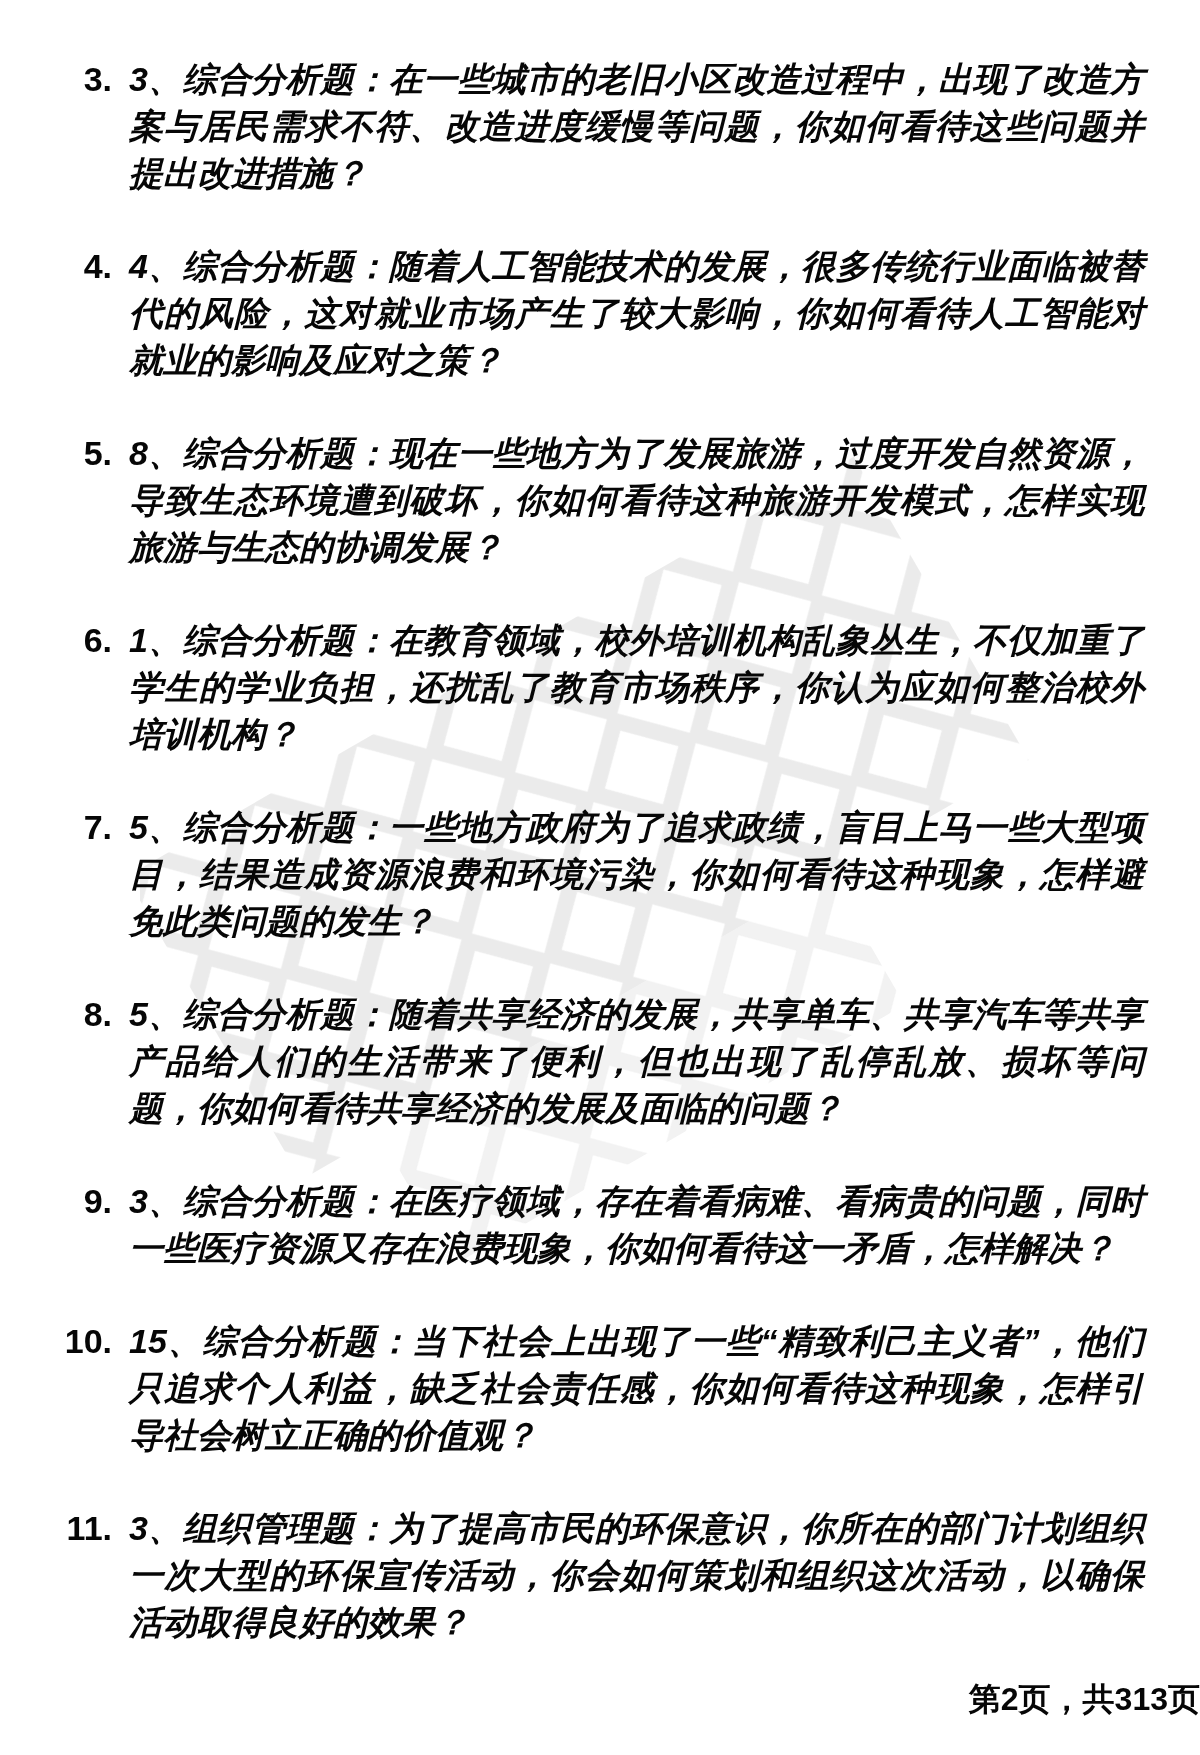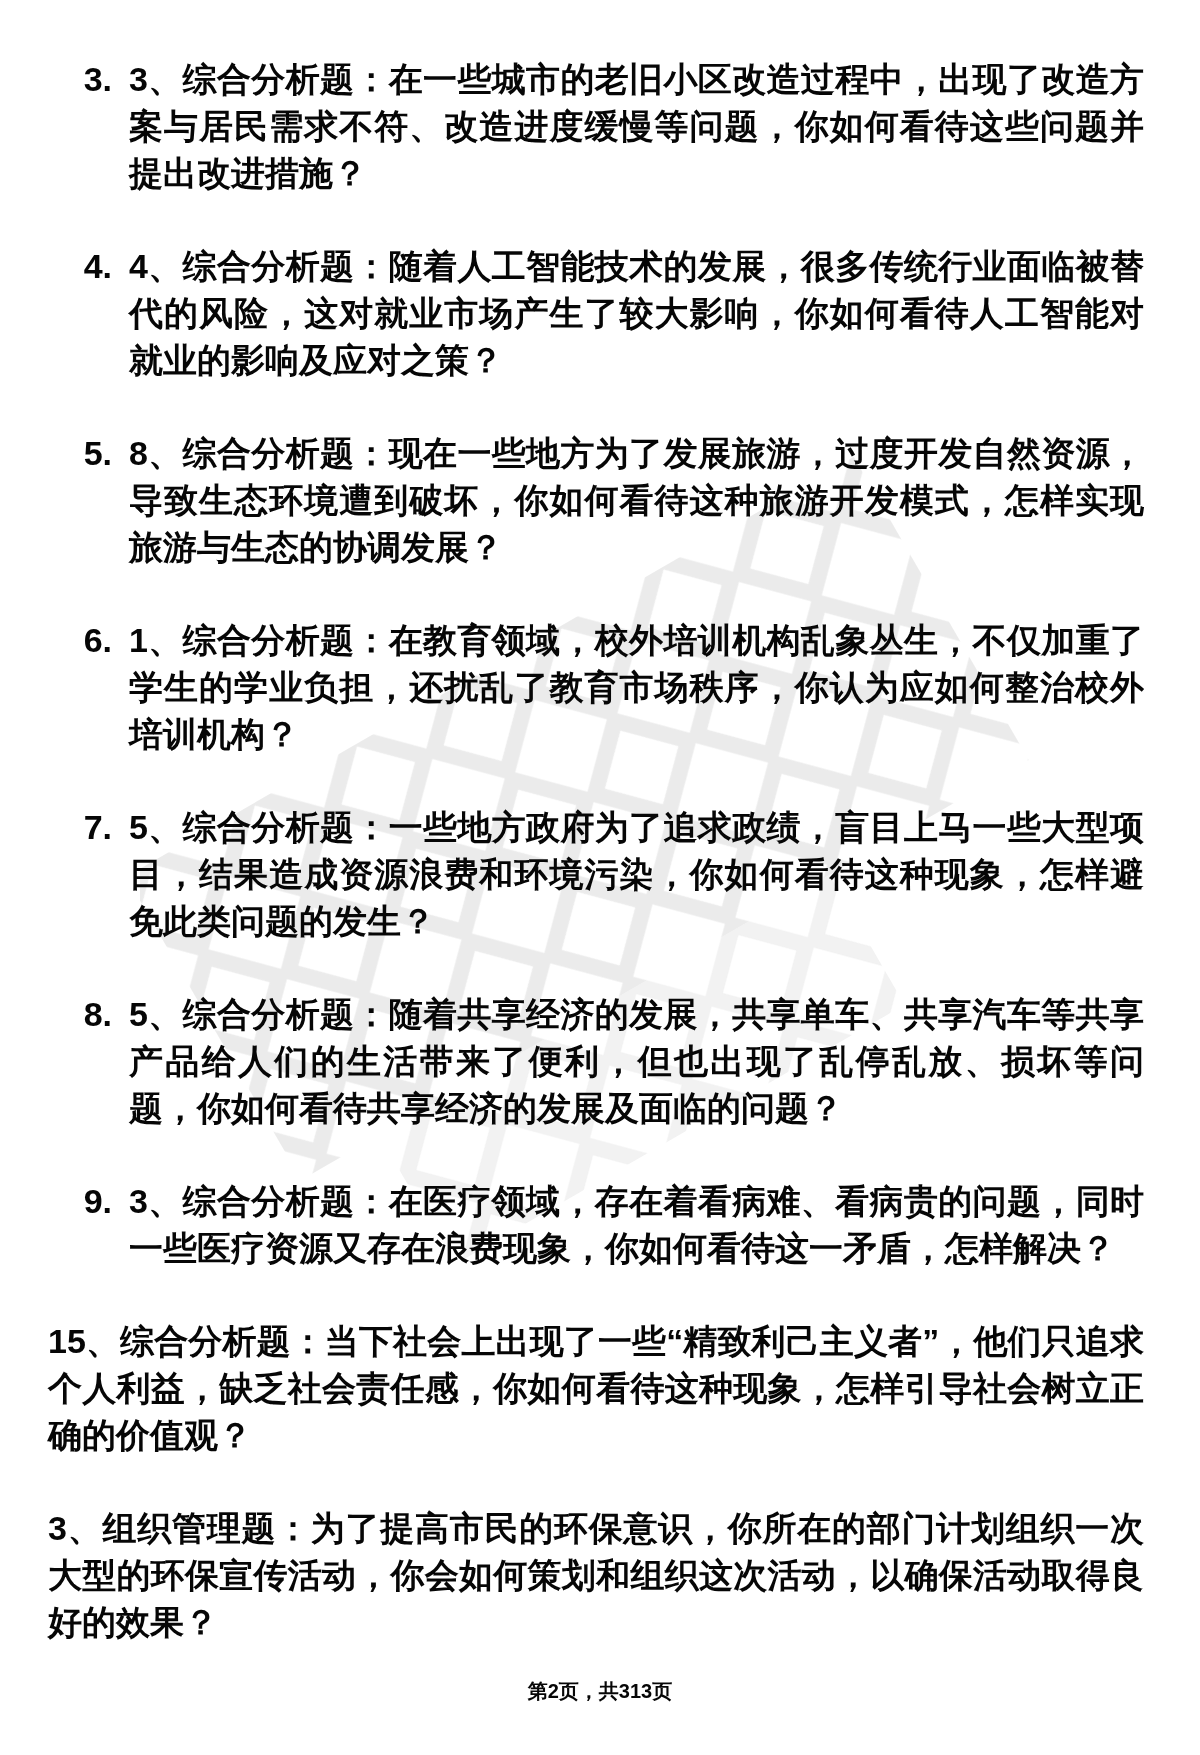--- a/index.html
+++ b/index.html
@@ -47,28 +47,29 @@
   .q-num {
     width: 64px;
     min-width: 64px;
     text-align: right;
     margin-right: 17px;
     flex-shrink: 0;
   }
   .q-text {
     flex: 1;
     text-align: justify;
+    font-style: italic;
   }
   .page-footer {
     position: absolute;
     left: 0;
     right: 0;
     top: 1678px;
-    text-align: center;
-    font-size: 20px;
+    text-align: right;
+    font-size: 32px;
     font-weight: 600;
     color: #060606;
     z-index: 1;
   }
 </style>
 </head>
 <body>
 
 <div class="page">
 
@@ -107,22 +108,24 @@
     </li>
     <li class="question">
       <span class="q-num">8.</span>
       <span class="q-text">5、综合分析题：随着共享经济的发展，共享单车、共享汽车等共享产品给人们的生活带来了便利，但也出现了乱停乱放、损坏等问题，你如何看待共享经济的发展及面临的问题？</span>
     </li>
     <li class="question">
       <span class="q-num">9.</span>
       <span class="q-text">3、综合分析题：在医疗领域，存在着看病难、看病贵的问题，同时一些医疗资源又存在浪费现象，你如何看待这一矛盾，怎样解决？</span>
     </li>
     <li class="question">
+      <span class="q-num">10.</span>
       <span class="q-text">15、综合分析题：当下社会上出现了一些“精致利己主义者”，他们只追求个人利益，缺乏社会责任感，你如何看待这种现象，怎样引导社会树立正确的价值观？</span>
     </li>
     <li class="question">
+      <span class="q-num">11.</span>
       <span class="q-text">3、组织管理题：为了提高市民的环保意识，你所在的部门计划组织一次大型的环保宣传活动，你会如何策划和组织这次活动，以确保活动取得良好的效果？</span>
     </li>
   </ol>
 
   <div class="page-footer">第2页，共313页</div>
 
 </div>
 
 </body></html>

